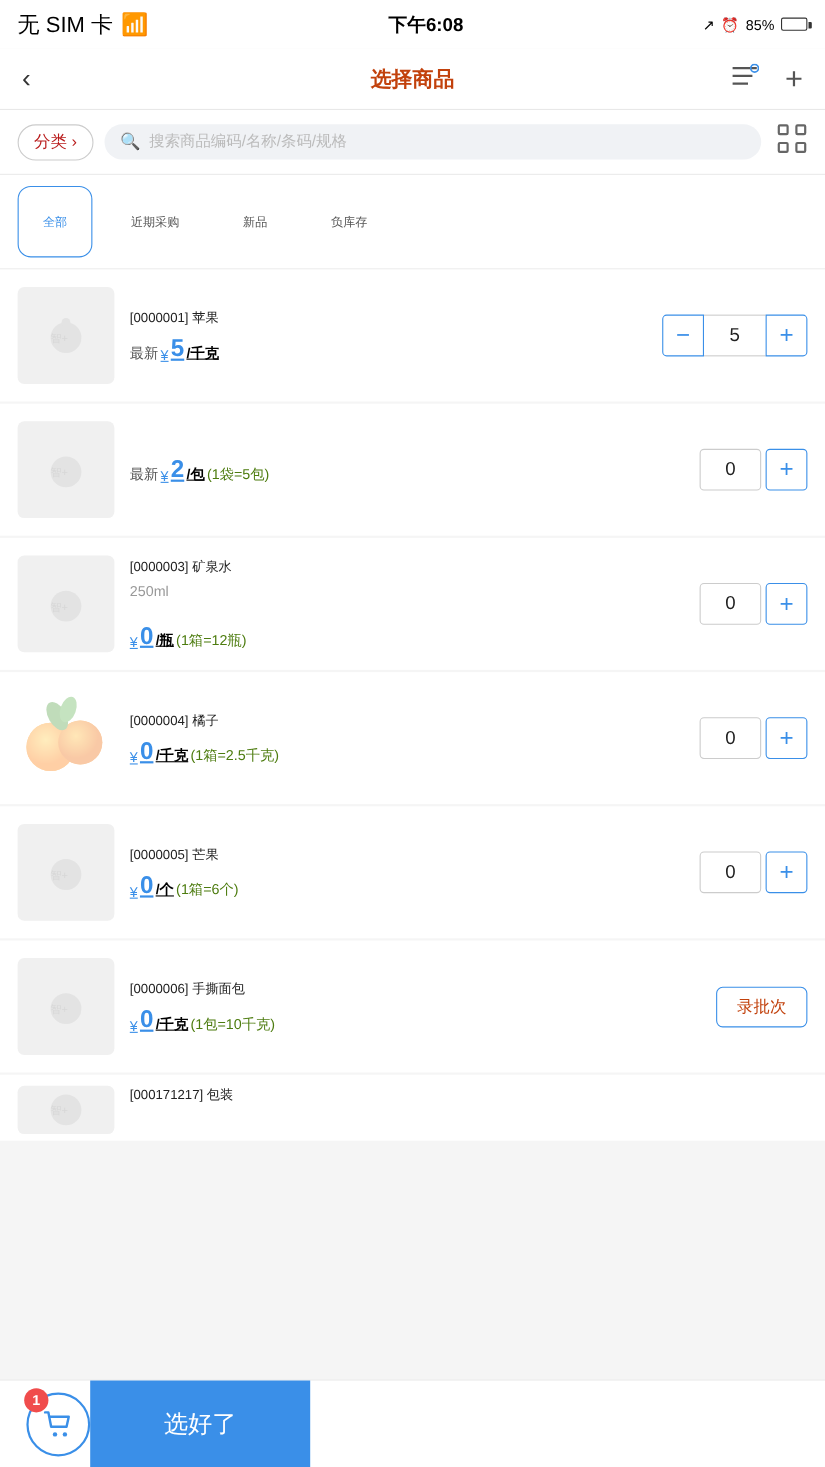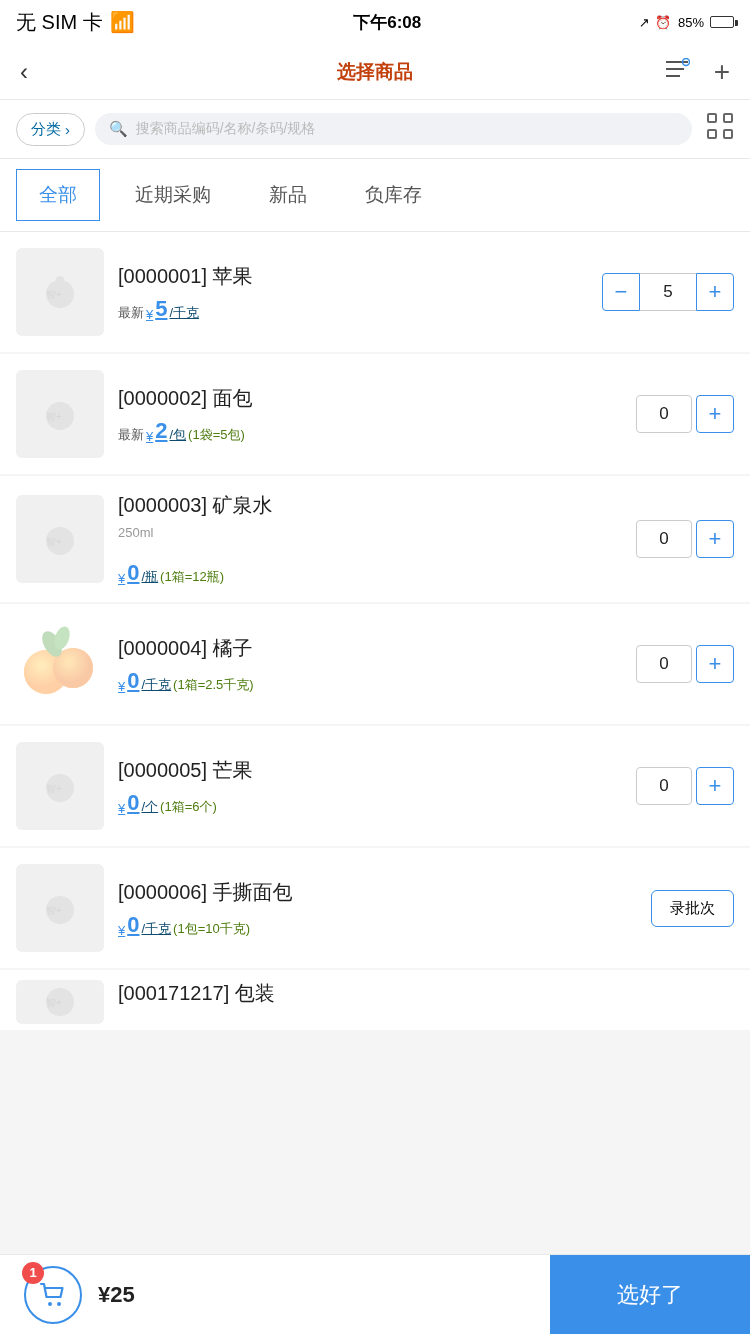--- a/index.html
+++ b/index.html
@@ -47,21 +47,21 @@
       display: flex;
       align-items: center;
       gap: 10px;
       border-bottom: 1px solid #e8e8e8;
     }
     .category-btn {
       border: 1px solid #ccc;
       border-radius: 20px;
       padding: 6px 14px;
       font-size: 15px;
-      color: #0369a1;
+      color: #b91c1c;
       background: #fff;
       white-space: nowrap;
       display: flex;
       align-items: center;
       gap: 4px;
       cursor: pointer;
     }
     .search-box {
       flex: 1;
       display: flex;
@@ -77,23 +77,23 @@
 
     
     .tab-bar {
       background: #fff;
       display: flex;
       padding: 10px 16px;
       gap: 12px;
       border-bottom: 1px solid #e8e8e8;
     }
     .tab-item {
-      padding: 12px 22px;
-      border-radius: 0;
-      font-size: 19px;
+      padding: 24px 22px;
+      border-radius: 12px;
+      font-size: 11px;
       color: #555;
       background: #fff;
       border: 1px solid transparent;
       cursor: pointer;
     }
     .tab-item.active {
       color: #3a8fe8;
       border: 1.5px solid #3a8fe8;
       background: #fff;
     }
@@ -117,27 +117,27 @@
       flex-shrink: 0;
       display: flex;
       align-items: center;
       justify-content: center;
       overflow: hidden;
     }
     .product-thumb svg { opacity: 0.35; }
     .product-thumb.orange-img { background: none; }
 
     .product-info { flex: 1; }
-    .product-name { font-size: 20px; color: #222; margin-bottom: 6px; font-weight: 500; }
+    .product-name { font-size: 12px; color: #222; margin-bottom: 6px; font-weight: 500; }
     .product-spec { font-size: 13px; color: #999; margin-bottom: 20px; }
     .product-price-row { display: flex; align-items: flex-end; gap: 2px; }
     .price-label { font-size: 13px; color: #555; }
     .price-currency { font-size: 13px; color: #3a8fe8; text-decoration: underline; }
     .price-num { font-size: 22px; color: #3a8fe8; font-weight: 600; text-decoration: underline; }
-    .price-unit { font-size: 13px; color: #0c4a6e; text-decoration: underline; }
+    .price-unit { font-size: 13px; color: #000000; text-decoration: underline; font-weight: bold; }
     .price-extra { font-size: 13px; color: #4d7c0f; }
 
     .qty-control {
       display: flex;
       align-items: center;
       gap: 0;
       flex-shrink: 0;
     }
     .qty-btn {
       width: 38px;
@@ -186,21 +186,21 @@
       display: flex;
       align-items: center;
       justify-content: center;
       cursor: pointer;
       border-radius: 4px;
       margin-left: 0;
     }
 
     .batch-btn {
       border: 1.5px solid #3a8fe8;
-      color: #000000;
+      color: #c2410c;
       background: #fff;
       border-radius: 6px;
       padding: 8px 18px;
       font-size: 15px;
       cursor: pointer;
     }
 
     
     .bottom-bar {
       position: fixed;
@@ -342,21 +342,20 @@
   </div>
 
   <div class="product-item">
     <div class="product-thumb">
       <svg width="48" height="40" viewBox="0 0 48 40" fill="none">
         <ellipse cx="24" cy="22" rx="14" ry="14" fill="#ccc"></ellipse>
         <text x="10" y="26" font-size="10" fill="#aaa">智+</text>
       </svg>
     </div>
     <div class="product-info">
-      <div class="product-name">[0000002] 面包</div>
       <div class="product-price-row">
         <span class="price-label">最新</span>
         <span class="price-currency">¥</span>
         <span class="price-num">2</span>
         <span class="price-unit">/包</span>
         <span class="price-extra">(1袋=5包)</span>
       </div>
     </div>
     <div class="qty-control">
       <input class="qty-input-only" type="text" value="0" style="">
@@ -482,15 +481,14 @@
 
 <div class="bottom-bar">
   <div class="cart-btn">
     <span class="cart-badge">1</span>
     <svg width="28" height="26" viewBox="0 0 28 26" fill="none">
       <path d="M2 2h3l2.5 13h14l2-9H7" stroke="#3a8fe8" stroke-width="2.2" stroke-linecap="round" stroke-linejoin="round"></path>
       <circle cx="11" cy="22" r="2" fill="#3a8fe8"></circle>
       <circle cx="20" cy="22" r="2" fill="#3a8fe8"></circle>
     </svg>
   </div>
-  <span class="cart-total">¥25</span>
   <button class="confirm-btn">选好了</button>
 </div>
 
 </body></html>

